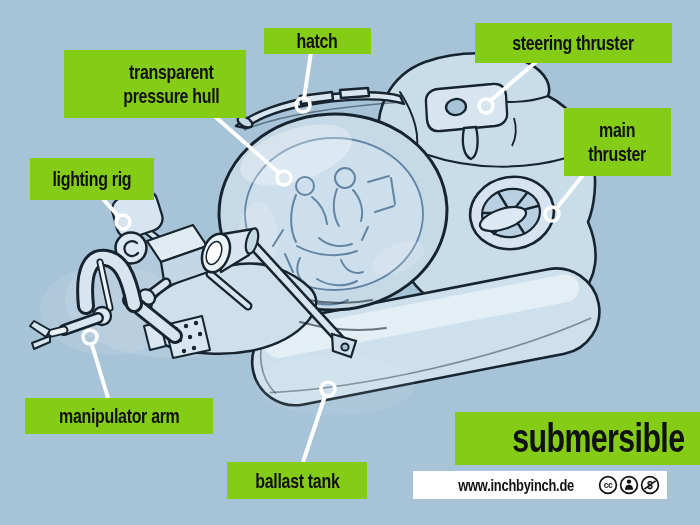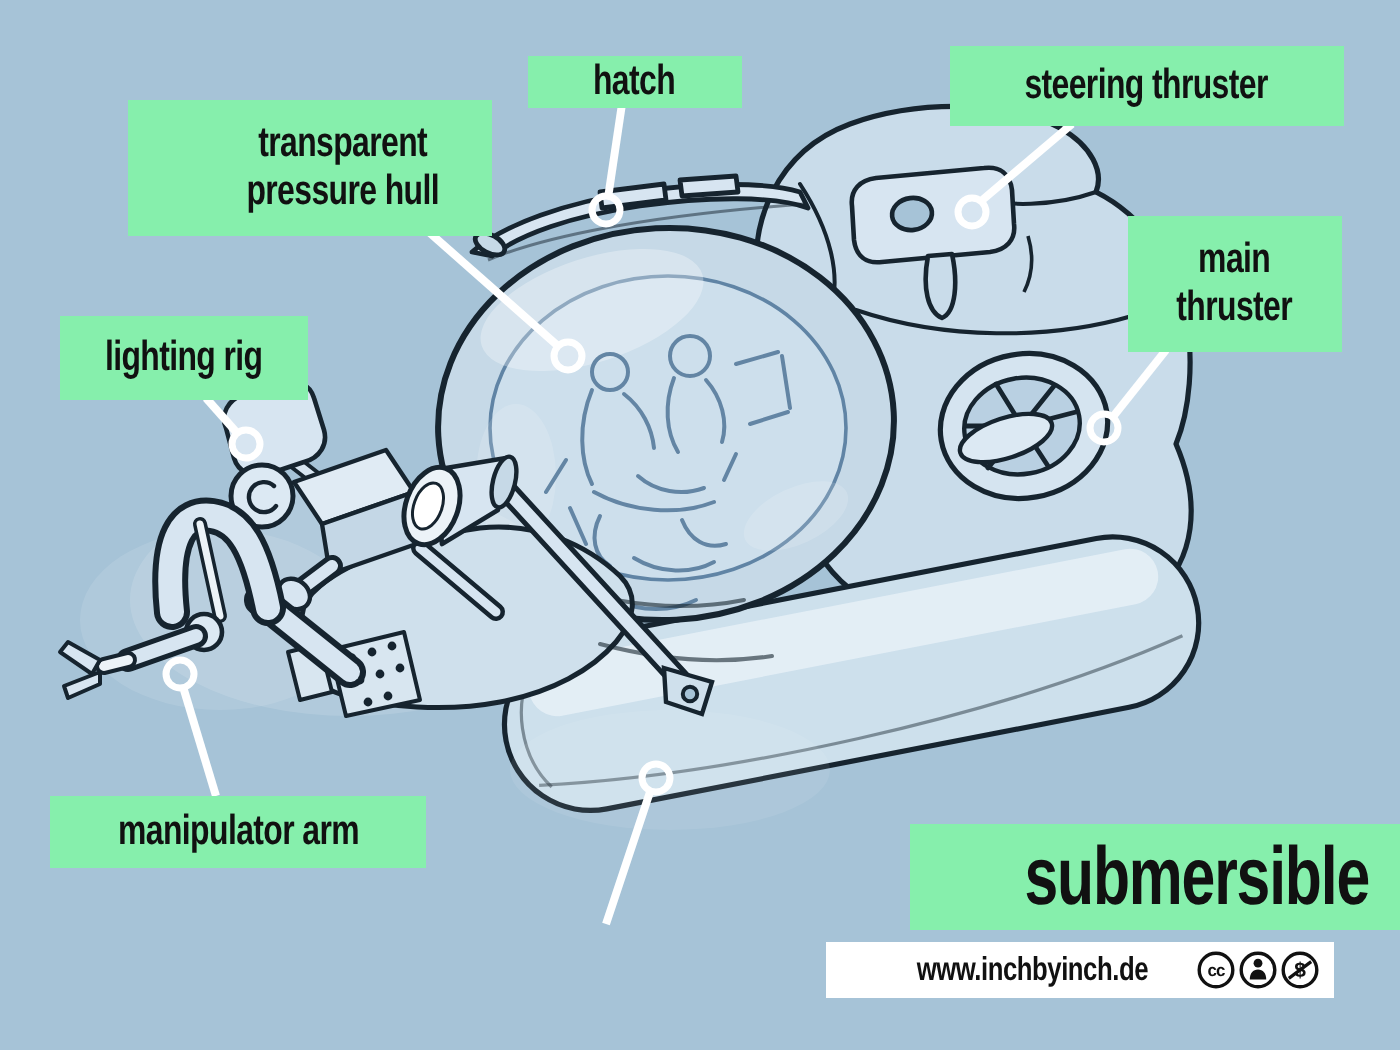--- a/index.html
+++ b/index.html
@@ -1,19 +1,19 @@
 <!DOCTYPE html>
 <html><head>
 <meta charset="utf-8">
 <style>
   html,body{margin:0;padding:0;background:#8fa9bb;}
   .canvas{position:relative;width:700px;height:525px;background:#a6c3d7;overflow:hidden;
           font-family:"Liberation Sans",sans-serif;}
   svg.art{position:absolute;left:0;top:0;}
-  .label{position:absolute;background:#86efac;color:#111111;display:flex;align-items:center;
+  .label{position:absolute;background:#84cc16;color:#111111;display:flex;align-items:center;
          justify-content:center;text-align:center;font-weight:700;}
   .tx{display:inline-block;transform:scaleX(.76);white-space:nowrap;line-height:1.14;
       letter-spacing:-.4px;font-size:21px;}
   .tx .ln{display:block;}
   .title-box .tx{font-size:41px;line-height:1;letter-spacing:-.8px;transform:scaleX(.74);}
   .footer-bar{position:absolute;background:#ffffff;display:flex;align-items:center;
               justify-content:flex-end;gap:8px;padding-right:7px;box-sizing:border-box;}
   .site{font-size:16.5px;font-weight:700;color:#111;transform:scaleX(.78);white-space:nowrap;
         letter-spacing:-.3px;}
   .lic{display:flex;align-items:center;gap:1px;}
@@ -216,20 +216,23 @@
   </div>
 
   <div class="label" style="left:30px;top:158px;width:124px;height:42px;align-items:center;">
     <span class="tx">lighting rig</span>
   </div>
 
   <div class="label" style="left:25px;top:398px;width:188px;height:36px;">
     <span class="tx">manipulator arm</span>
   </div>
 
+  <div class="label" style="left:227px;top:462px;width:140px;height:37px;">
+    <span class="tx">ballast tank</span>
+  </div>
 
   <div class="label title-box" style="left:413px;top:412px;width:287px;height:53px;margin-left:42px;">
     <span class="tx">submersible</span>
   </div>
 
   <div class="footer-bar" style="left:413px;top:471px;width:254px;height:28px;">
     <span class="site">www.inchbyinch.de</span>
     <span class="lic">
       <svg width="20" height="20" viewBox="0 0 20 20">
         <circle cx="10" cy="10" r="8.4" fill="none" stroke="#111" stroke-width="1.7"></circle>

